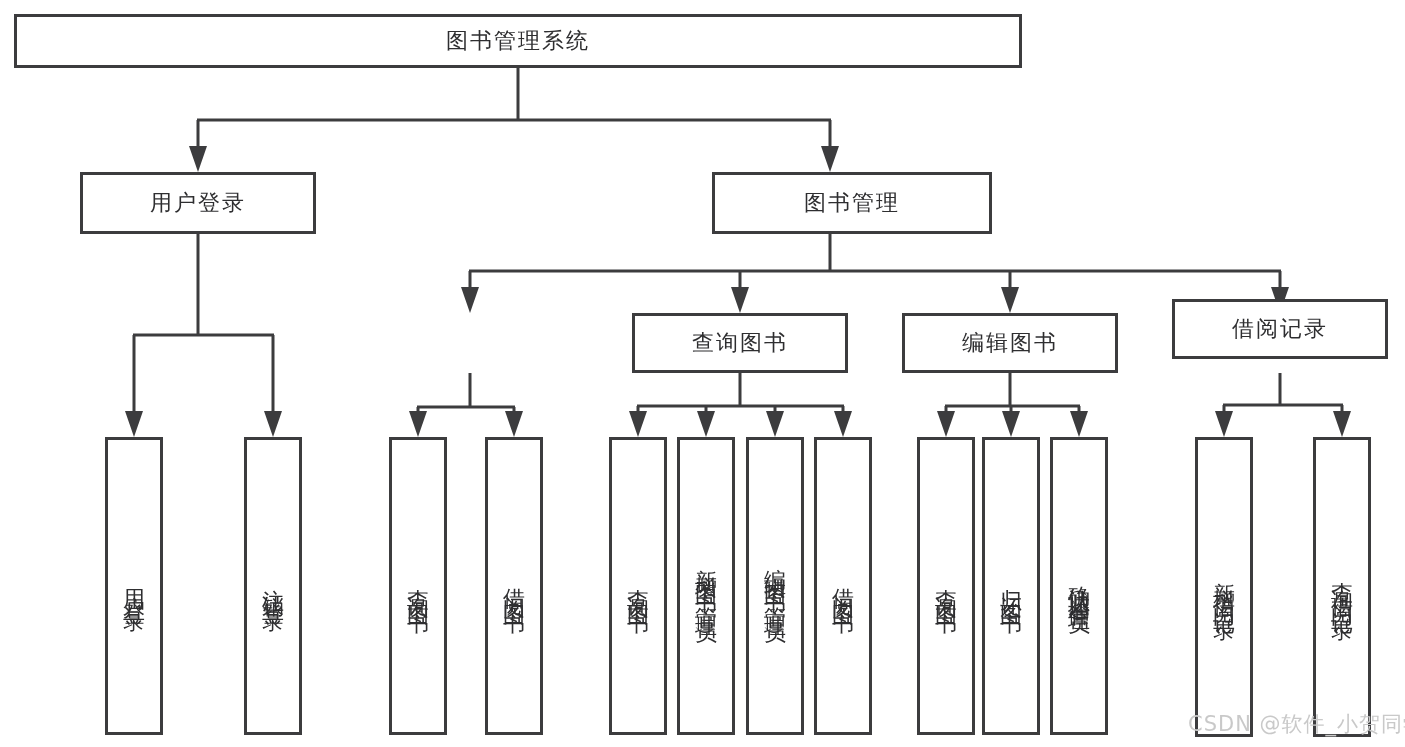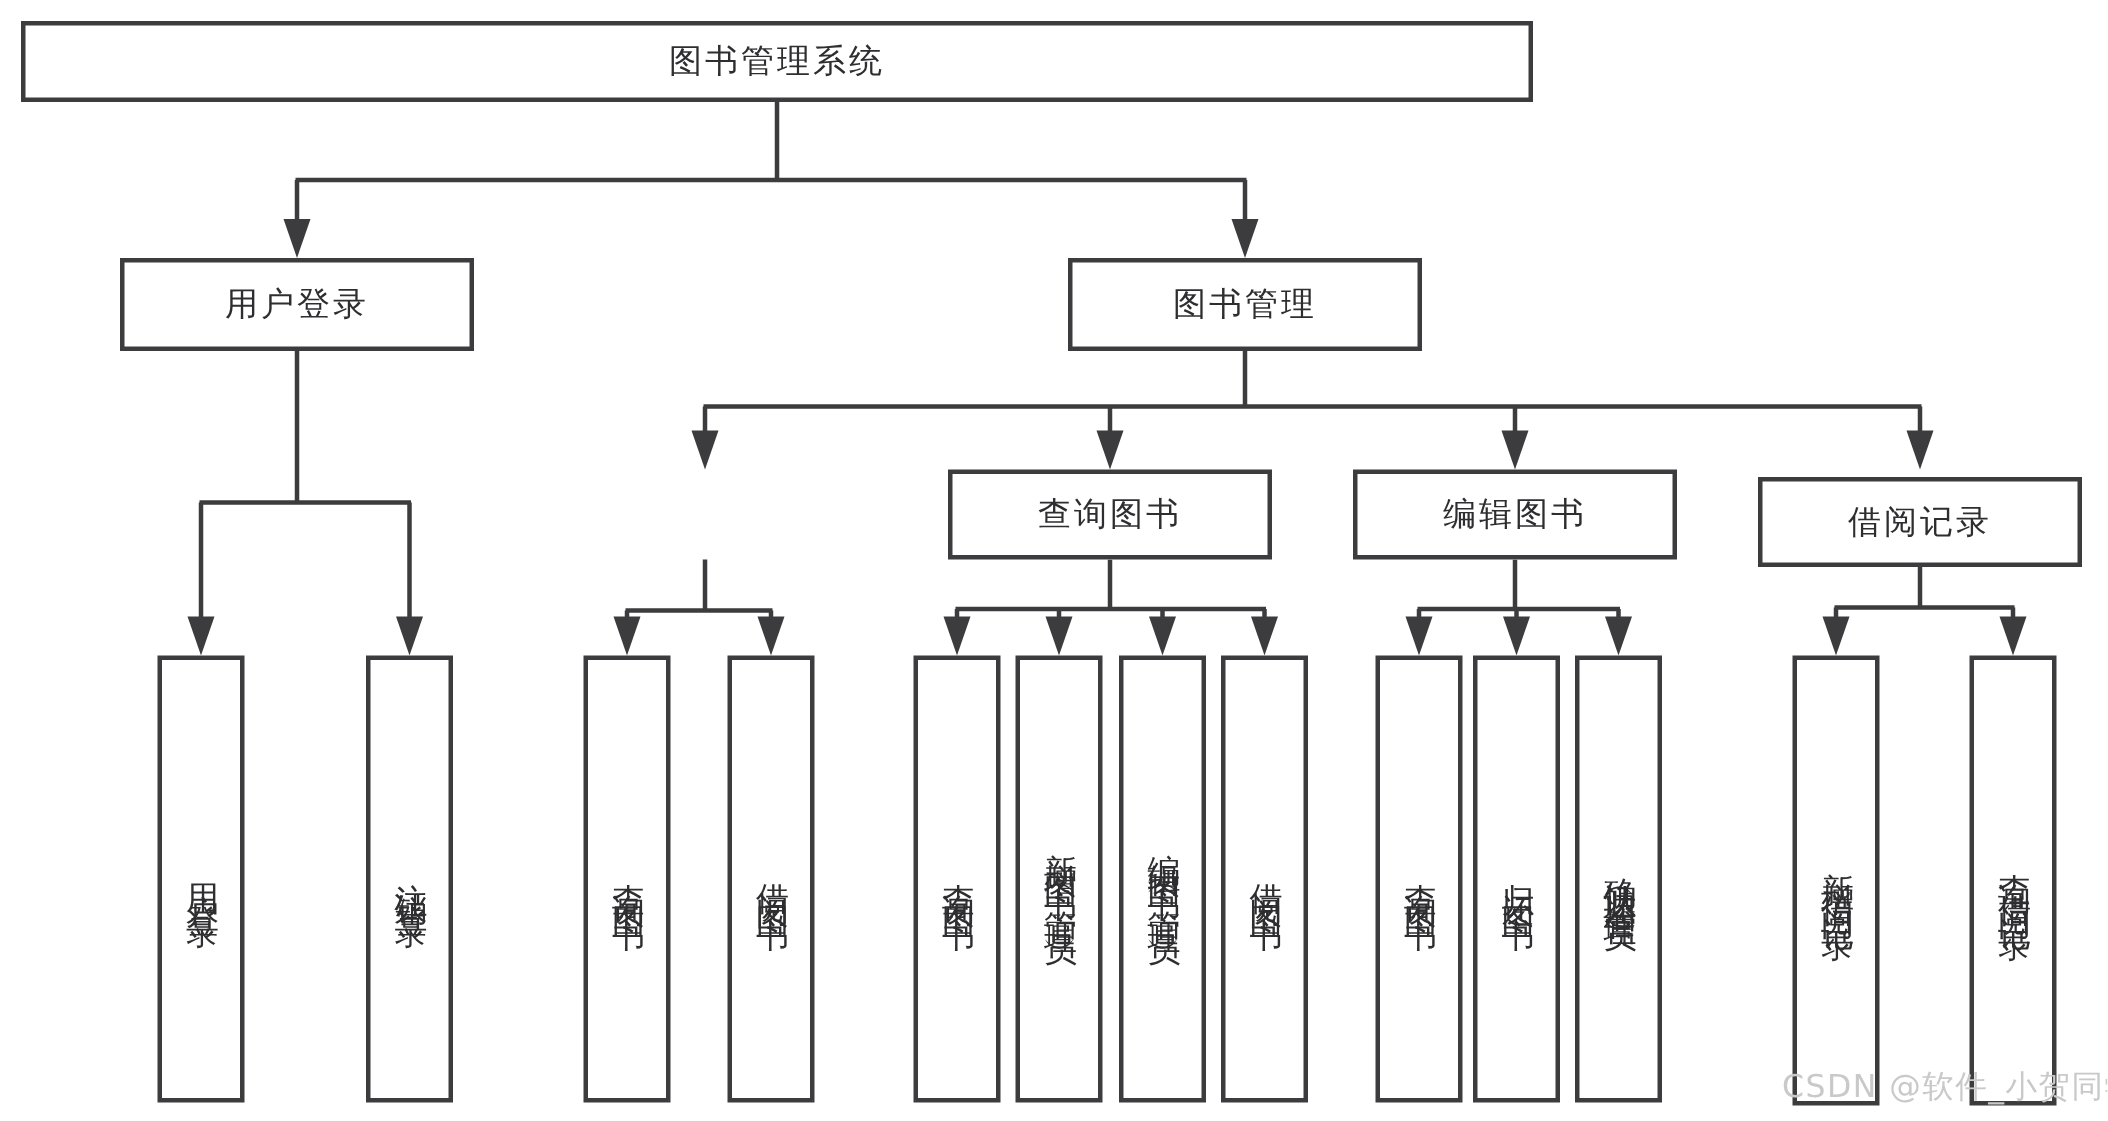--- a/index.html
+++ b/index.html
@@ -71,31 +71,31 @@
     </g>
   </svg>
 
   <div class="box" style="left:14px;top:14px;width:1008px;height:54px">
     <span class="hlabel">图书管理系统</span>
   </div>
 
   <div class="box" style="left:80px;top:172px;width:236px;height:62px">
     <span class="hlabel">用户登录</span>
   </div>
-  <div class="box" style="left:712px;top:172px;width:236px;height:62px">
+  <div class="box" style="left:712px;top:172px;width:280px;height:62px">
     <span class="hlabel">图书管理</span>
   </div>
 
   <div class="box" style="left:632px;top:313px;width:216px;height:60px">
     <span class="hlabel">查询图书</span>
   </div>
   <div class="box" style="left:902px;top:313px;width:216px;height:60px">
     <span class="hlabel">编辑图书</span>
   </div>
-  <div class="box" style="left:1172px;top:318px;width:216px;height:60px">
+  <div class="box" style="left:1172px;top:299px;width:216px;height:60px">
     <span class="hlabel">借阅记录</span>
   </div>
 
   <div class="box" style="left:105px;top:437px;width:58px;height:298px">
     <span class="vlabel">用户登录</span>
   </div>
   <div class="box" style="left:244px;top:437px;width:58px;height:298px">
     <span class="vlabel">注销登录</span>
   </div>
 

